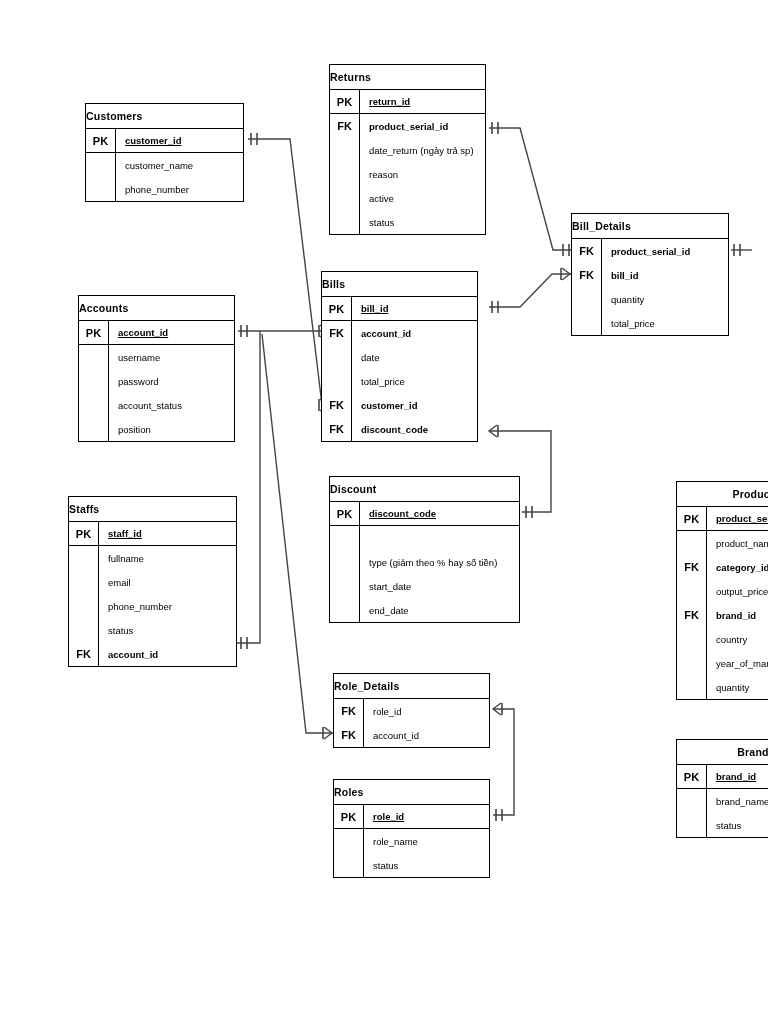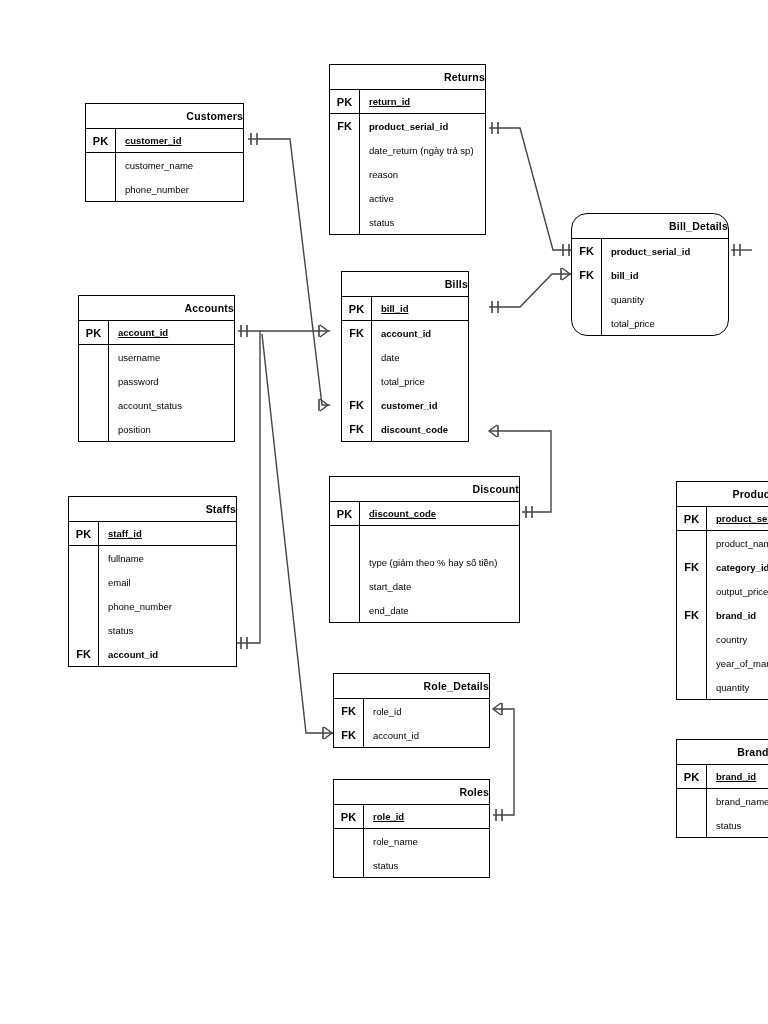--- a/index.html
+++ b/index.html
@@ -13,21 +13,21 @@
 
   .entity{
     position:absolute;
     border:1.5px solid #000;
     background:#fff;
     box-sizing:border-box;
     overflow:hidden;
   }
   .ent-title{
     height:24px;line-height:24px;
-    text-align:right;
+    text-align:left;
     font-size:10.5px;font-weight:bold;
     border-bottom:1.5px solid #000;
     letter-spacing:.2px;
     white-space:nowrap;
   }
   .rows{display:block;}
   .row{
     display:flex;
     height:24px;
     align-items:center;
@@ -176,42 +176,42 @@
           <div class="row">
             <div class="keycell"></div>
             <div class="fieldcell plain">customer_name</div>
           </div>
           <div class="row">
             <div class="keycell"></div>
             <div class="fieldcell plain">phone_number</div>
           </div>
         </div>
       </div>
-      <div class="entity" style="left: 571px; top: 213px; width: 158px; border-radius: 16px;">
+      <div class="entity" style="left: 571px; top: 213px; width: 158px;">
         <div class="ent-title">Bill_Details</div>
         <div class="rows">
           <div class="row">
             <div class="keycell">FK</div>
             <div class="fieldcell fk">product_serial_id</div>
           </div>
           <div class="row">
             <div class="keycell">FK</div>
             <div class="fieldcell fk">bill_id</div>
           </div>
           <div class="row">
             <div class="keycell"></div>
             <div class="fieldcell plain">quantity</div>
           </div>
           <div class="row">
             <div class="keycell"></div>
             <div class="fieldcell plain">total_price</div>
           </div>
         </div>
       </div>
-      <div class="entity" style="left: 341px; top: 271px; width: 128px;">
+      <div class="entity" style="left: 321px; top: 271px; width: 157px;">
         <div class="ent-title">Bills</div>
         <div class="rows">
           <div class="row sep">
             <div class="keycell">PK</div>
             <div class="fieldcell pk">bill_id</div>
           </div>
           <div class="row">
             <div class="keycell">FK</div>
             <div class="fieldcell fk">account_id</div>
           </div>

